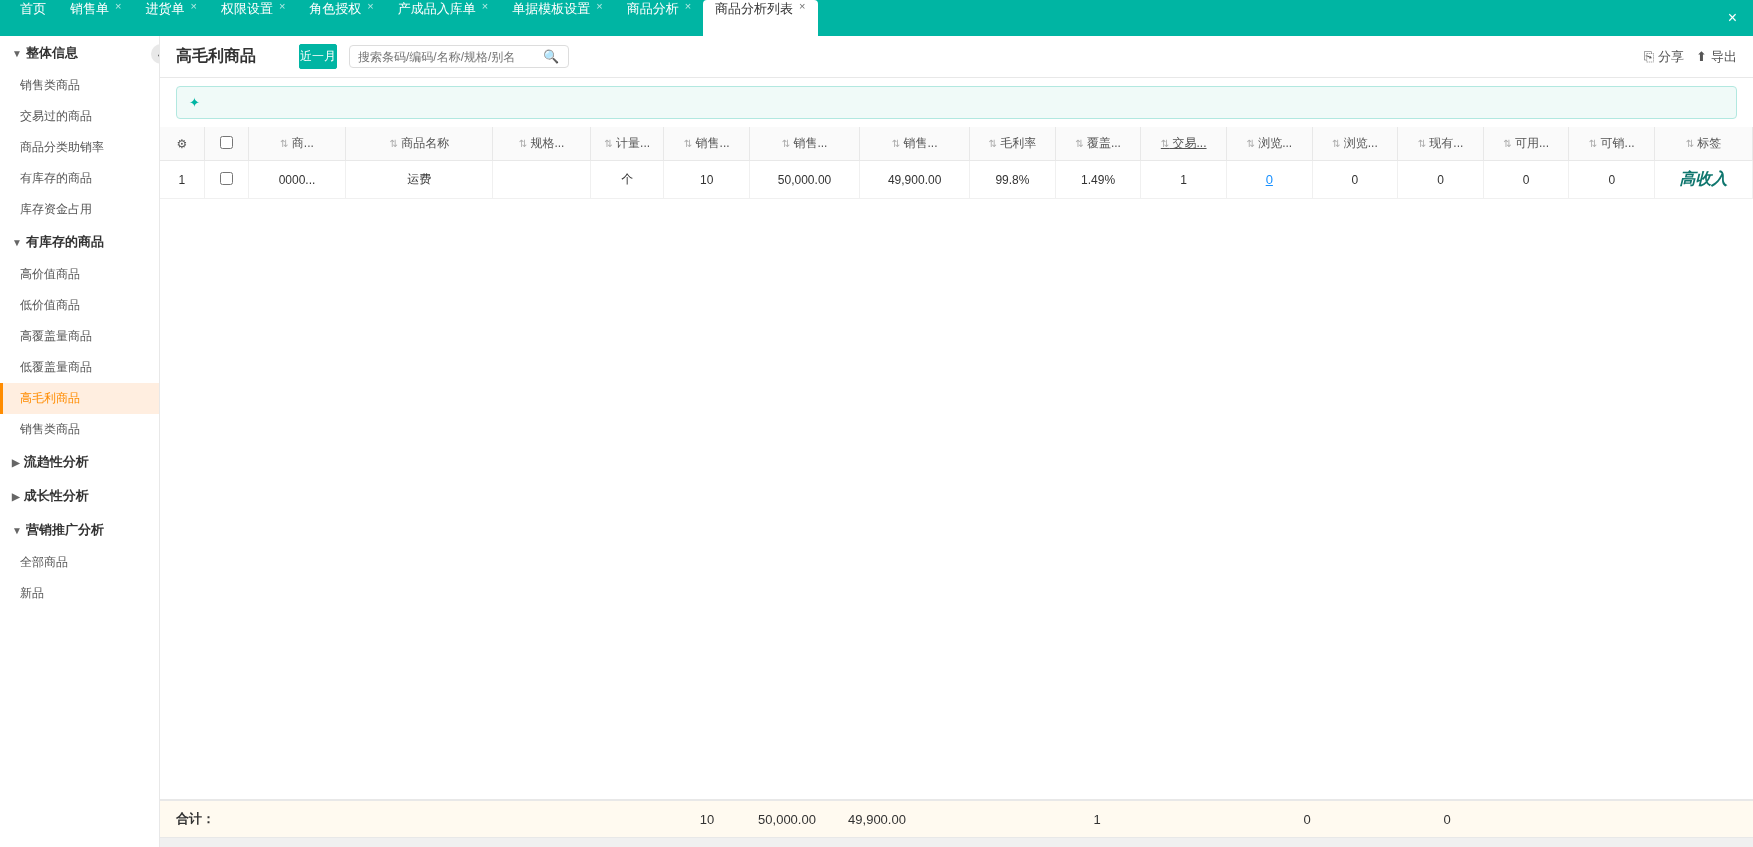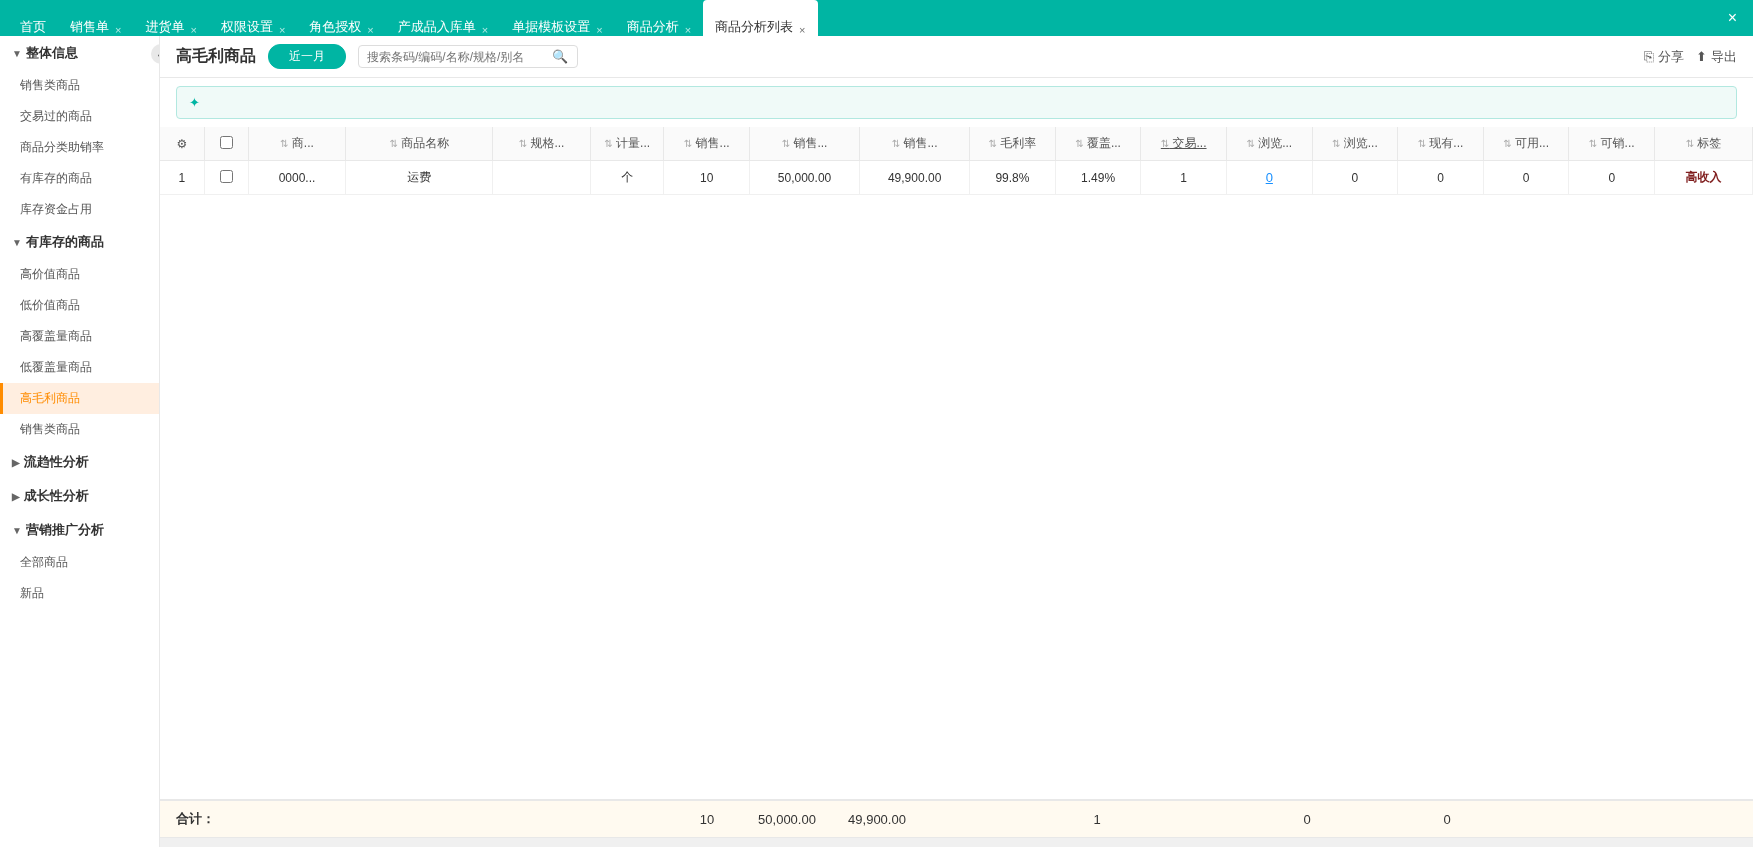--- a/index.html
+++ b/index.html
@@ -10,21 +10,21 @@
       display: flex;
       align-items: center;
       background: #00b5a3;
       height: 36px;
       padding: 0 8px;
       gap: 0;
       position: relative;
     }
     .nav-tab {
       display: flex;
-      align-items: flex-end;
+      align-items: flex-start;
       padding: 0 12px;
       height: 36px;
       color: #fff;
       cursor: pointer;
       white-space: nowrap;
       font-size: 13px;
       gap: 4px;
     }
     .nav-tab.active {
       background: #fff;
@@ -119,27 +119,28 @@
       border-bottom: 1px solid #e8e8e8;
       gap: 12px;
       background: #fff;
     }
     .content-title {
       font-size: 16px;
       font-weight: bold;
       color: #333;
     }
     .filter-btn {
-      padding: 3px 20px;
+      padding: 3px 0;
       border: 1px solid #00b5a3;
-      border-radius: 12px;
+      border-radius: 2px;
       color: #00b5a3;
       background: #fff;
       cursor: pointer;
       font-size: 12px;
+      margin-left: 31px;
     }
     .filter-btn.active {
       background: #00b5a3;
       color: #fff;
     }
     .search-box {
       display: flex;
       align-items: center;
       border: 1px solid #ddd;
       border-radius: 4px;
@@ -216,23 +217,24 @@
       border-right: 1px solid #f0f0f0;
       padding: 8px 6px;
       text-align: center;
       color: #333;
       font-size: 12px;
       white-space: nowrap;
       overflow: hidden;
       text-overflow: ellipsis;
     }
     .tag-high {
-      color: #7f1d1d;
-      font-size: 12px;
+      color: #0f766e;
+      font-size: 16px;
       font-weight: bold;
+      font-style: italic;
     }
     .link-cell {
       color: #1890ff;
       cursor: pointer;
       text-decoration: underline;
     }
 
     
     .table-footer {
       display: flex;

